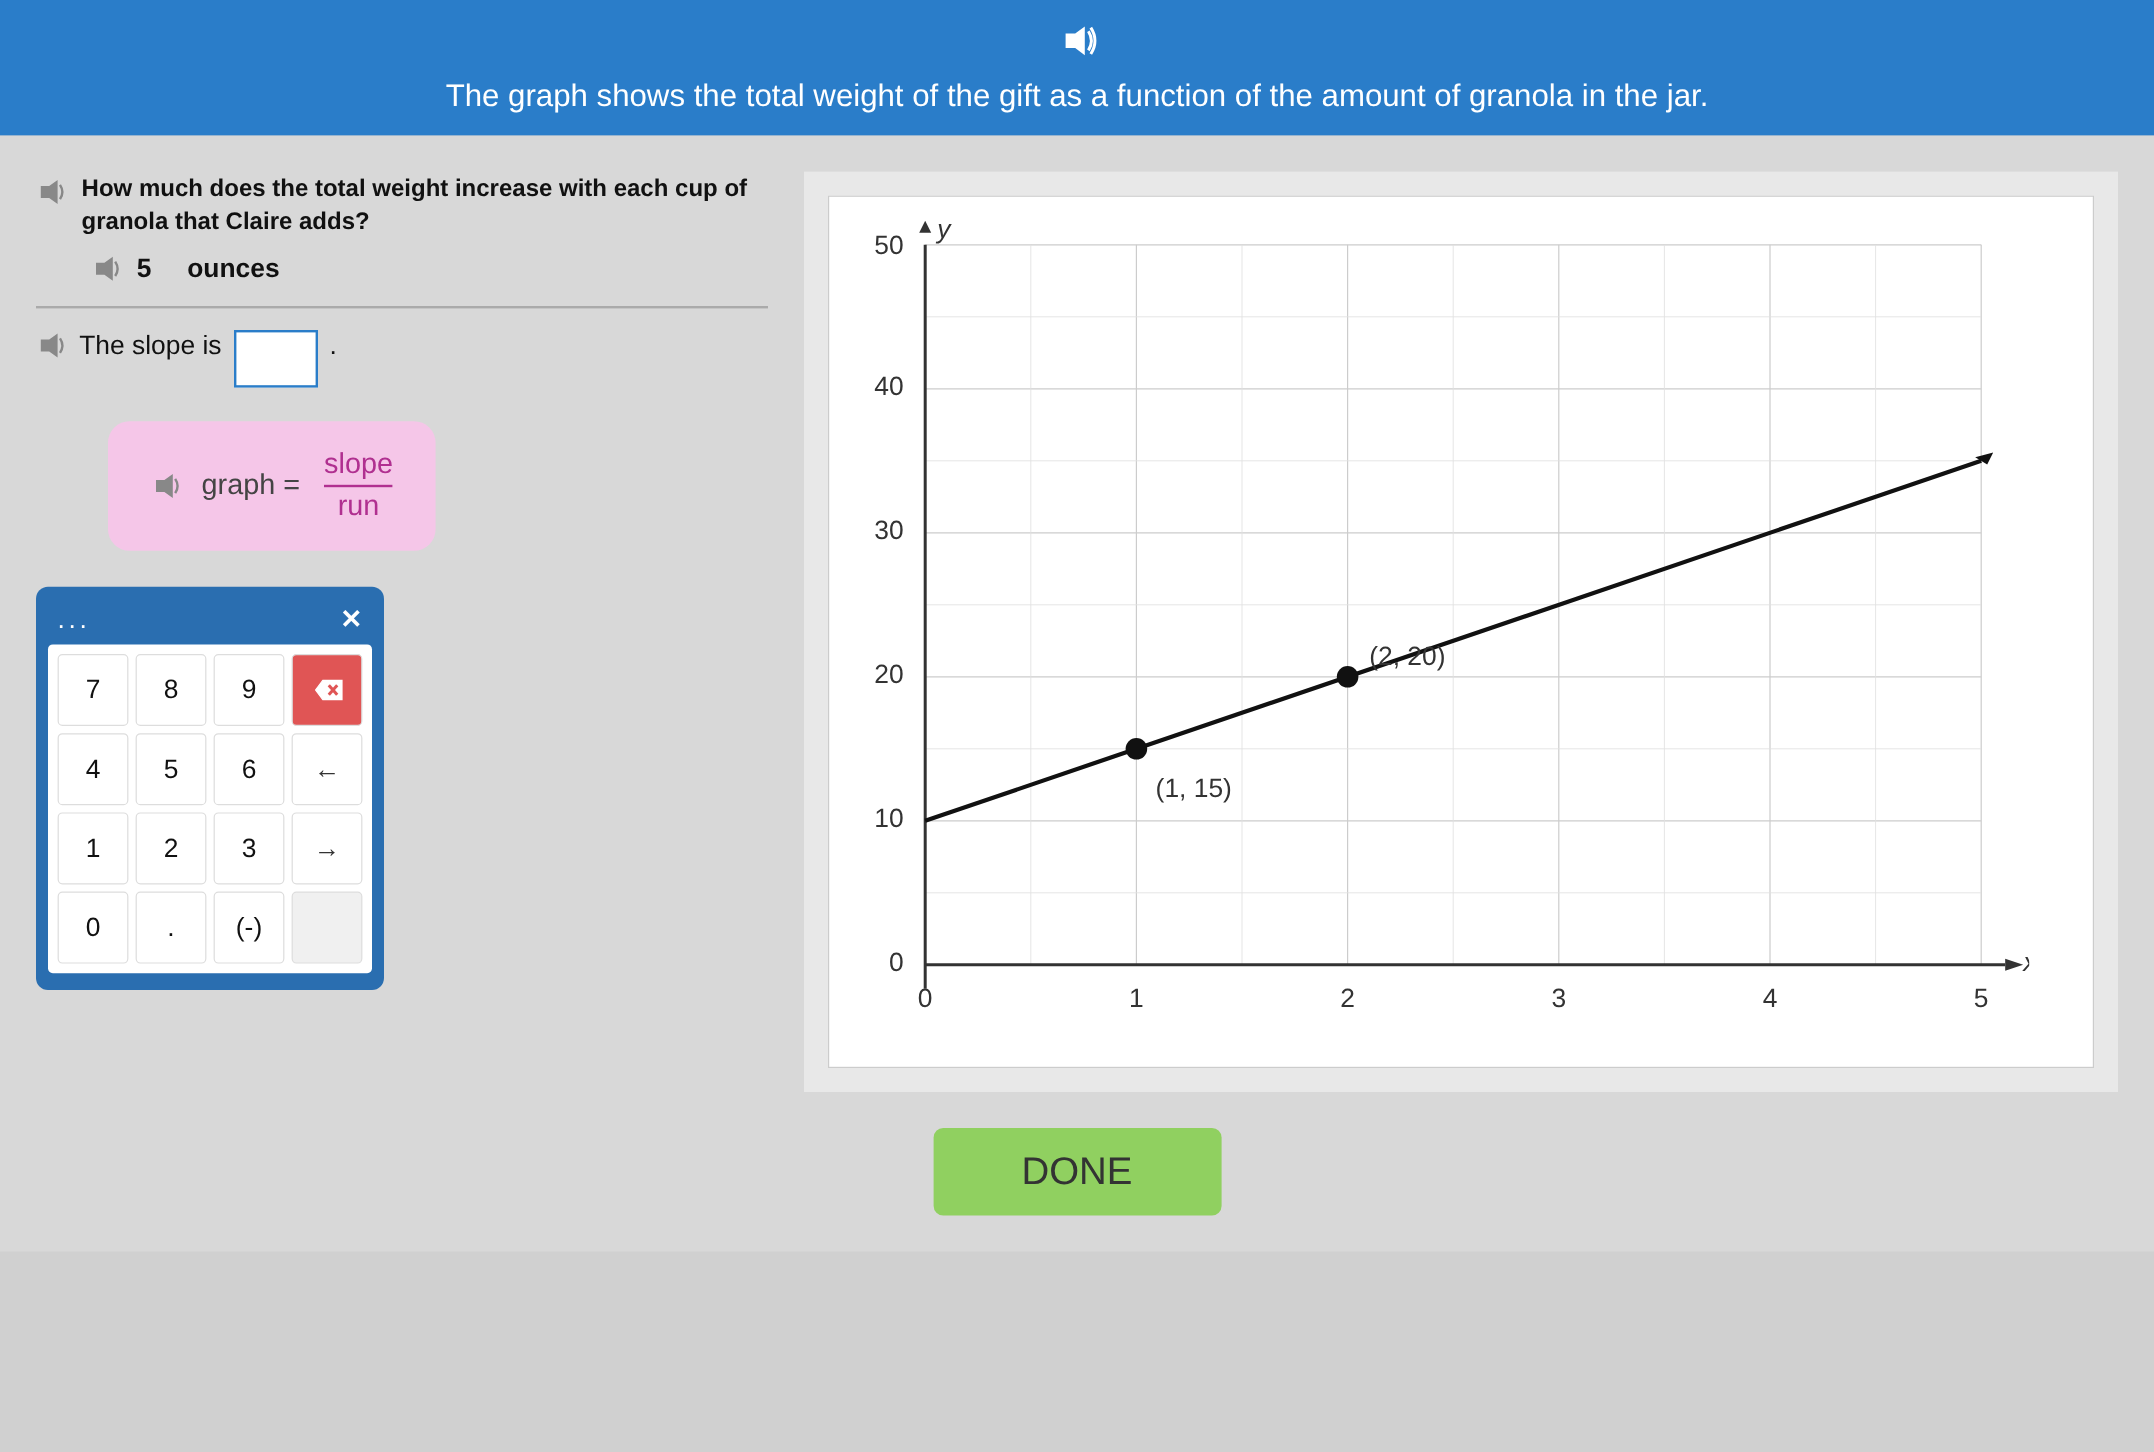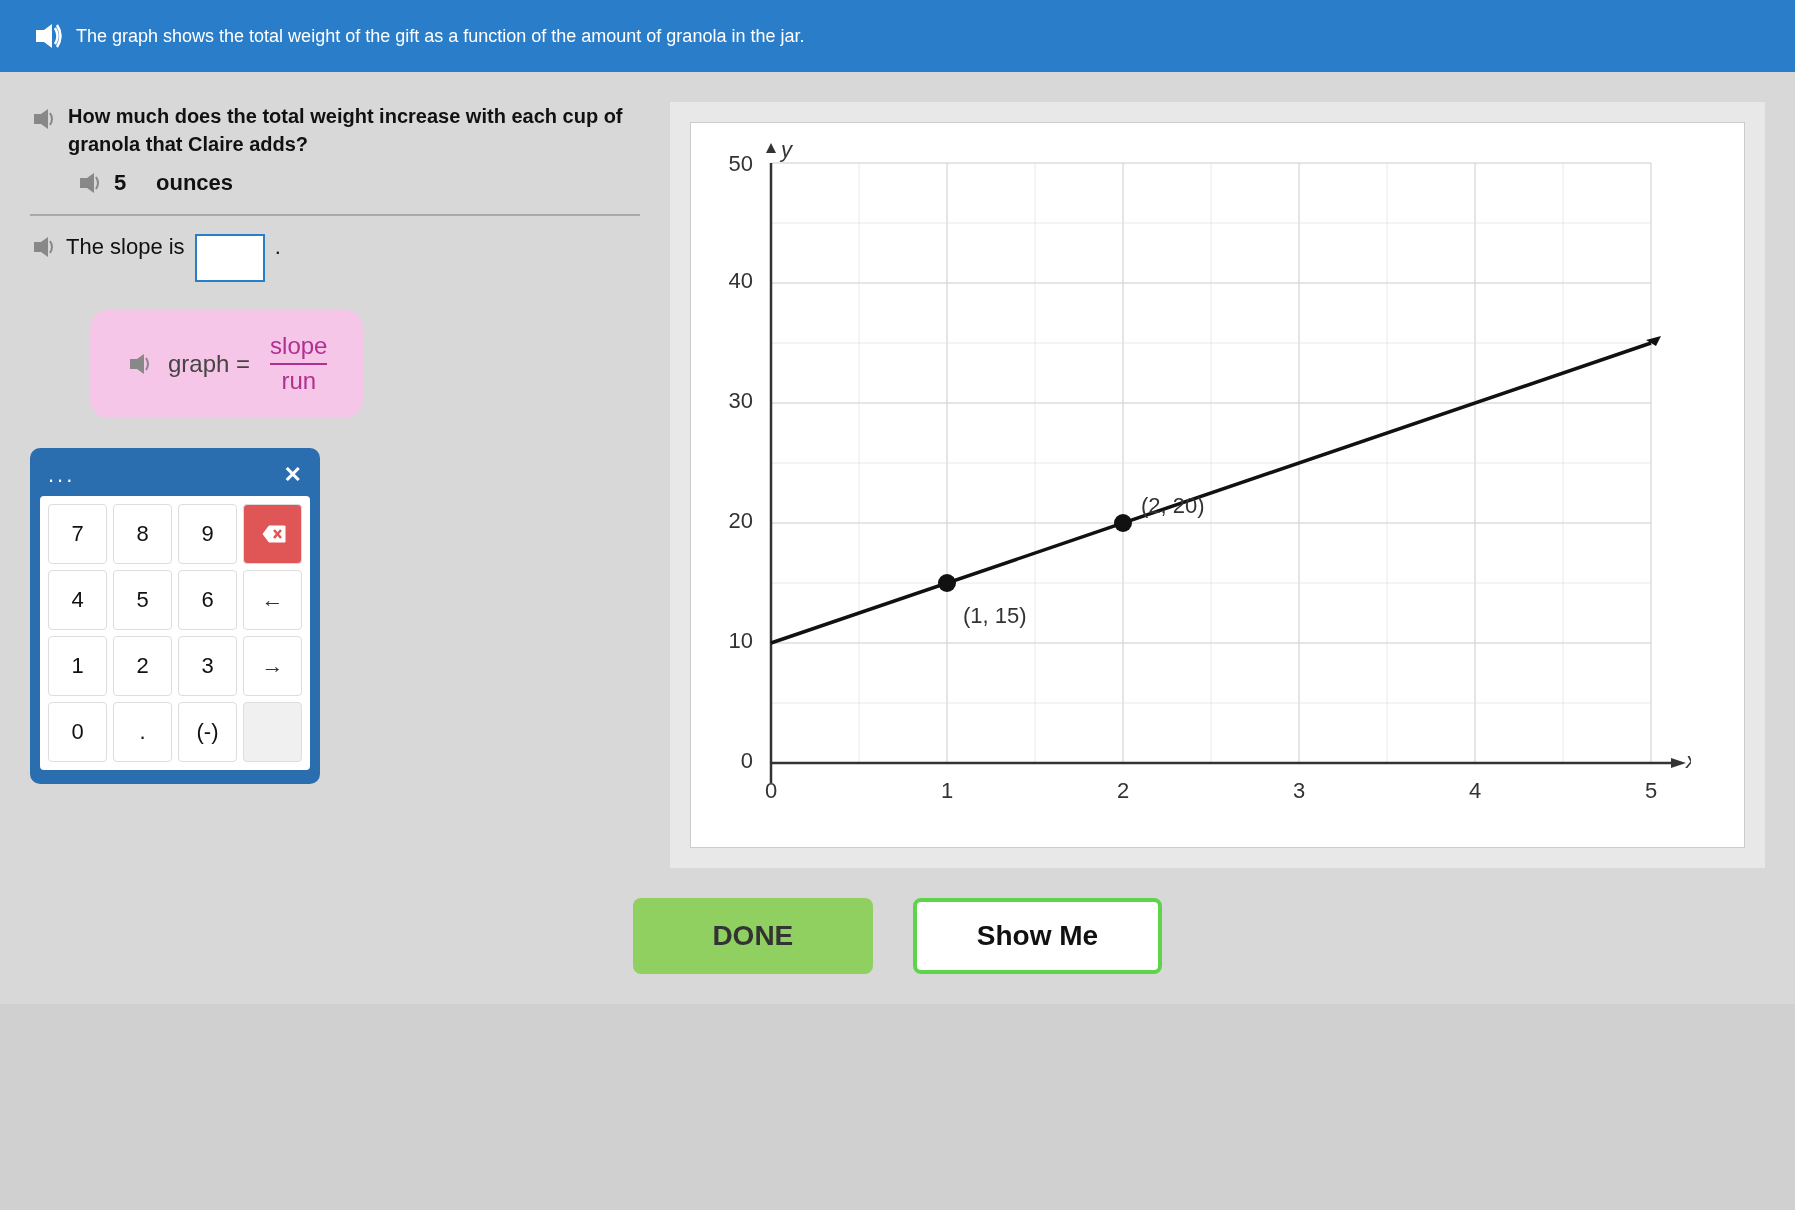--- a/index.html
+++ b/index.html
@@ -8,25 +8,26 @@
       background: #d0d0d0;
       width: 1795px;
       min-height: 1210px;
       overflow: hidden;
     }
 
     .header-bar {
       background: #2a7dc9;
       color: white;
       padding: 18px 30px;
-      font-size: 18px;
+      font-size: 26px;
       display: flex;
       align-items: center;
       gap: 14px;
       min-height: 72px;
+      flex-direction: column;
     }
 
     .speaker-icon {
       width: 32px;
       height: 32px;
       flex-shrink: 0;
     }
 
     .main-content {
       display: flex;
@@ -252,22 +253,22 @@
       display: flex;
       justify-content: center;
       gap: 40px;
       padding: 30px 0 30px 0;
       background: #d8d8d8;
     }
 
     .done-btn {
       background: #90d060;
       color: #333;
-      font-size: 28px;
-      font-weight: bold;
+      font-size: 32px;
+      font-weight: normal;
       border: none;
       border-radius: 8px;
       padding: 18px 70px;
       cursor: pointer;
       min-width: 240px;
     }
 
     .show-me-btn {
       background: white;
       color: #111;
@@ -443,14 +444,13 @@
         <text x="252" y="480" font-size="22" fill="#333">(1, 15)</text>
         <text x="430" y="370" font-size="22" fill="#333">(2, 20)</text>
       </svg>
     </div>
   </div>
 
 </div>
 
 <div class="bottom-bar">
   <button class="done-btn">DONE</button>
-  <button class="show-me-btn">Show Me</button>
 </div>
 
 </body></html>

